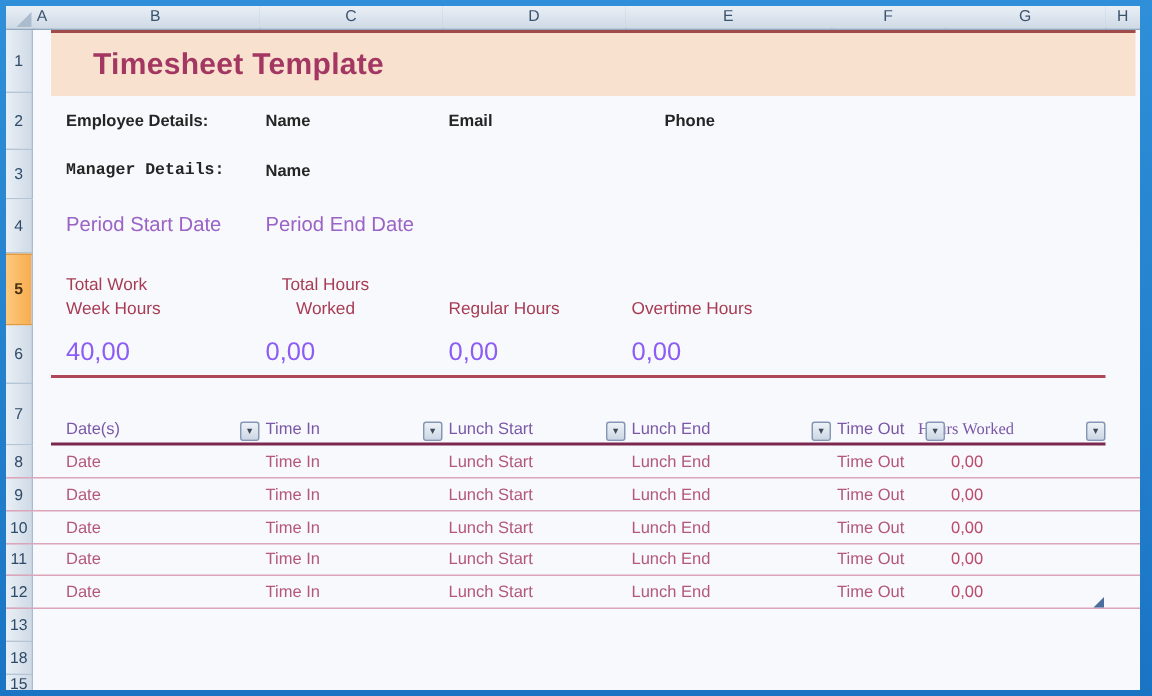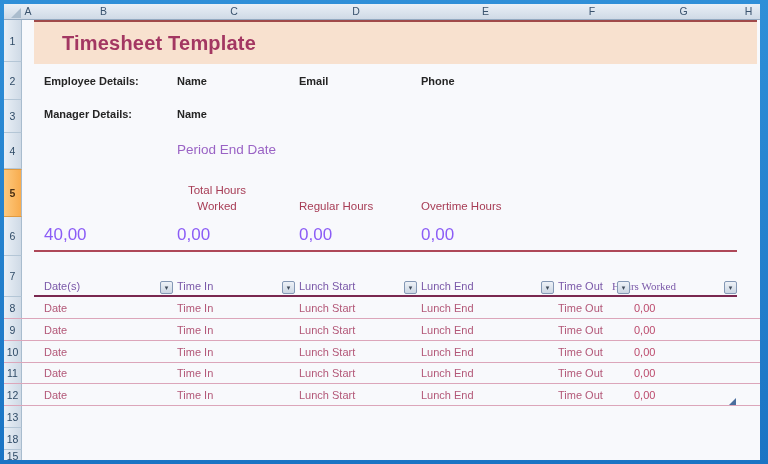--- a/index.html
+++ b/index.html
@@ -91,27 +91,29 @@
       <div class="rowcell" style="height:12px;">15</div>
     </div>
 
     <div class="title-band">
       <span class="title-text">Timesheet Template</span>
     </div>
 
     <span class="lbl black" style="left:40px;top:71px;">Employee Details:</span>
     <span class="lbl black" style="left:173px;top:71px;">Name</span>
     <span class="lbl black" style="left:295px;top:71px;">Email</span>
-    <span class="lbl black" style="left:417px;top:71px;text-align:right;">Phone</span>
+    <span class="lbl black" style="left:439px;top:71px;text-align:right;">Phone</span>
 
-    <span class="lbl black" style="left:40px;top:104px;">Manager Details:</span>
+    <span class="lbl black" style="left:40px;top:104px;font-family:Liberation Mono, monospace;">Manager Details:</span>
     <span class="lbl black" style="left:173px;top:104px;">Name</span>
 
+    <span class="lbl purple-big" style="left:40px;top:139px;">Period Start Date</span>
     <span class="lbl purple-big" style="left:173px;top:139px;">Period End Date</span>
 
+    <span class="lbl rasp wrap" style="left:40px;top:178px;width:70px;">Total Work Week Hours</span>
     <span class="lbl rasp wrap" style="left:173px;top:178px;width:80px;text-align:center;">Total Hours Worked</span>
     <span class="lbl rasp" style="left:295px;top:194px;">Regular Hours</span>
     <span class="lbl rasp" style="left:417px;top:194px;">Overtime Hours</span>
 
     <span class="lbl bignum" style="left:40px;top:222px;">40,00</span>
     <span class="lbl bignum" style="left:173px;top:222px;">0,00</span>
     <span class="lbl bignum" style="left:295px;top:222px;">0,00</span>
     <span class="lbl bignum" style="left:417px;top:222px;">0,00</span>
     <div class="summary-line"></div>
 

